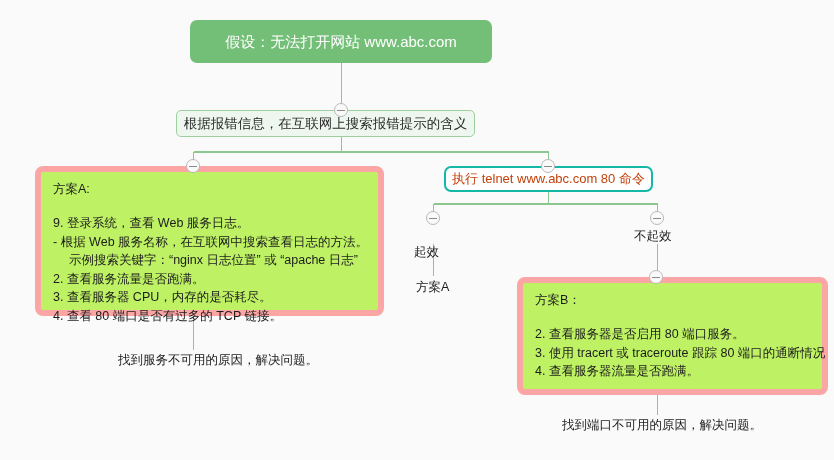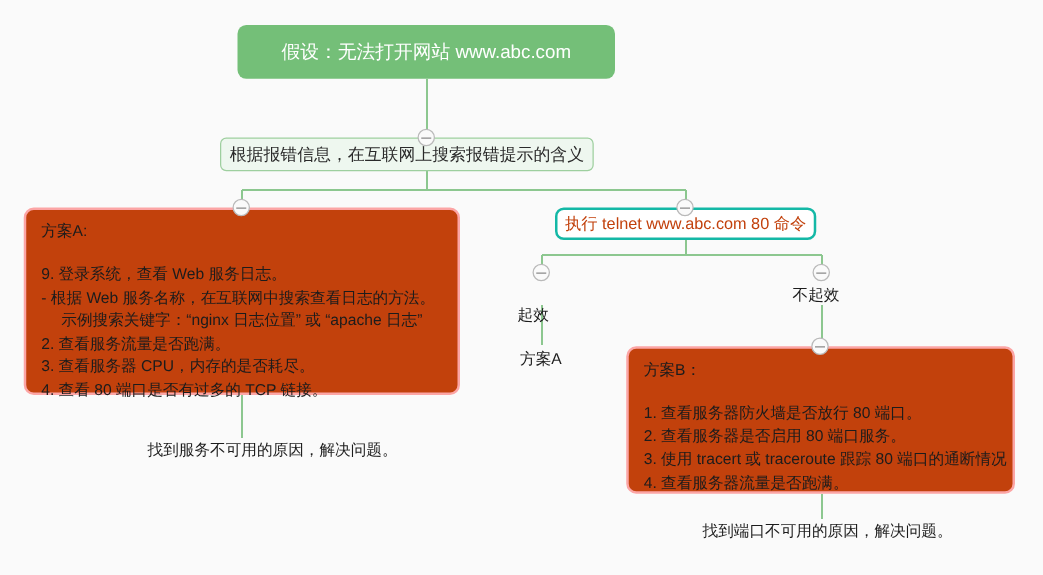--- a/index.html
+++ b/index.html
@@ -71,24 +71,25 @@
     border: 2px solid #14b8a6;
     border-radius: 7px;
     color: #c2410c;
     font-size: 13px;
     line-height: 22px;
     text-align: center;
     white-space: nowrap;
   }
 
   .box {
-    background: #c2410c;
-    border: 2px solid #fca5a5;
+    background: #bef264;
+    border: 6px solid #fca5a5;
     border-radius: 8px;
     color: #1c1c1c;
+    margin-left: 16px;
   }
 
   .node-plan-a {
     left: 19px;
     top: 166px;
     width: 349px;
     height: 150px;
     padding: 9px 12px 8px 12px;
   }
 
@@ -205,21 +206,20 @@
   <div class="label label-yes">起效</div>
   <div class="toggle tg-yes"></div>
 
   <div class="label label-no">不起效</div>
   <div class="toggle tg-no"></div>
 
   <div class="label label-plan-a">方案A</div>
 
   <div class="node box node-plan-b">
     <div class="box-title">方案B：</div>
-    <div class="box-line">1. 查看服务器防火墙是否放行 80 端口。</div>
     <div class="box-line">2. 查看服务器是否启用 80 端口服务。</div>
     <div class="box-line">3. 使用 tracert 或 traceroute 跟踪 80 端口的通断情况</div>
     <div class="box-line">4. 查看服务器流量是否跑满。</div>
   </div>
   <div class="toggle tg-plan-b"></div>
 
   <div class="label label-concl-a">找到服务不可用的原因，解决问题。</div>
   <div class="label label-concl-b">找到端口不可用的原因，解决问题。</div>
 
 </div>

